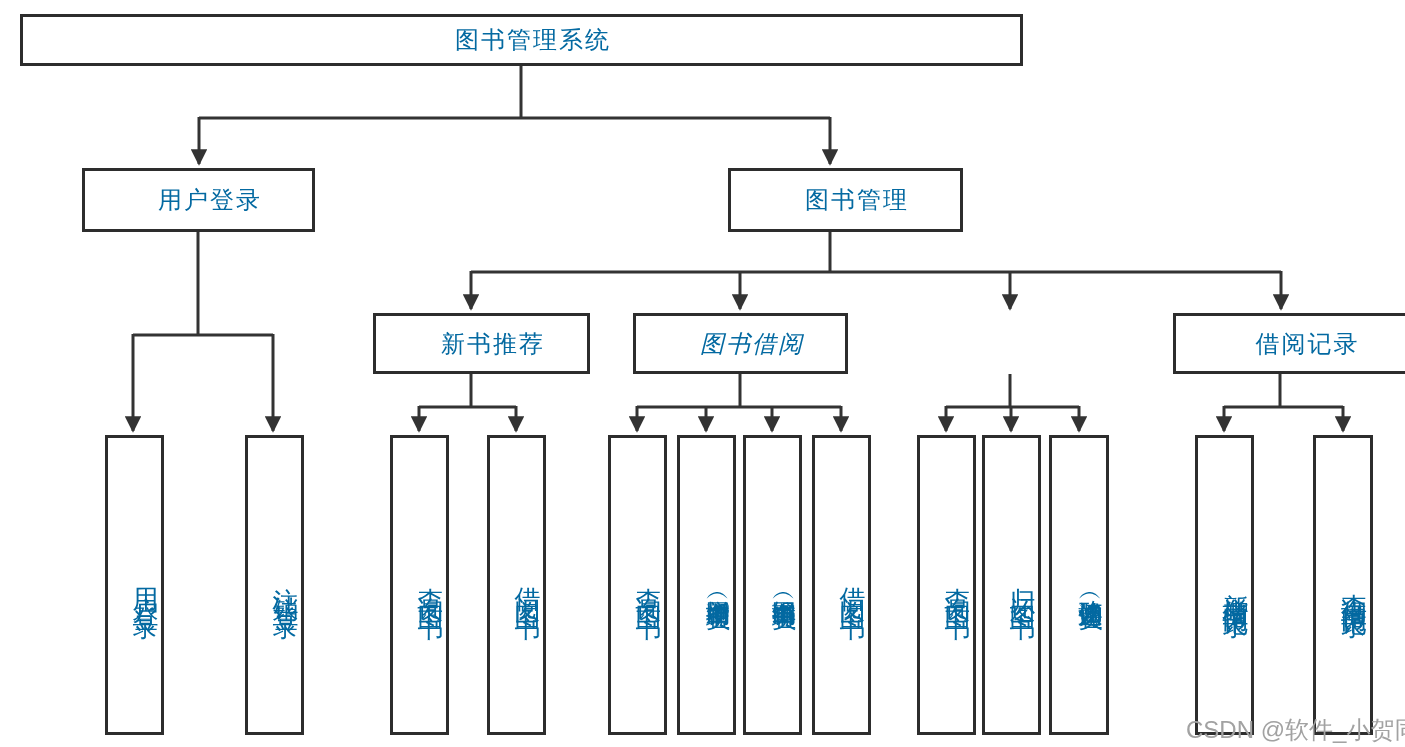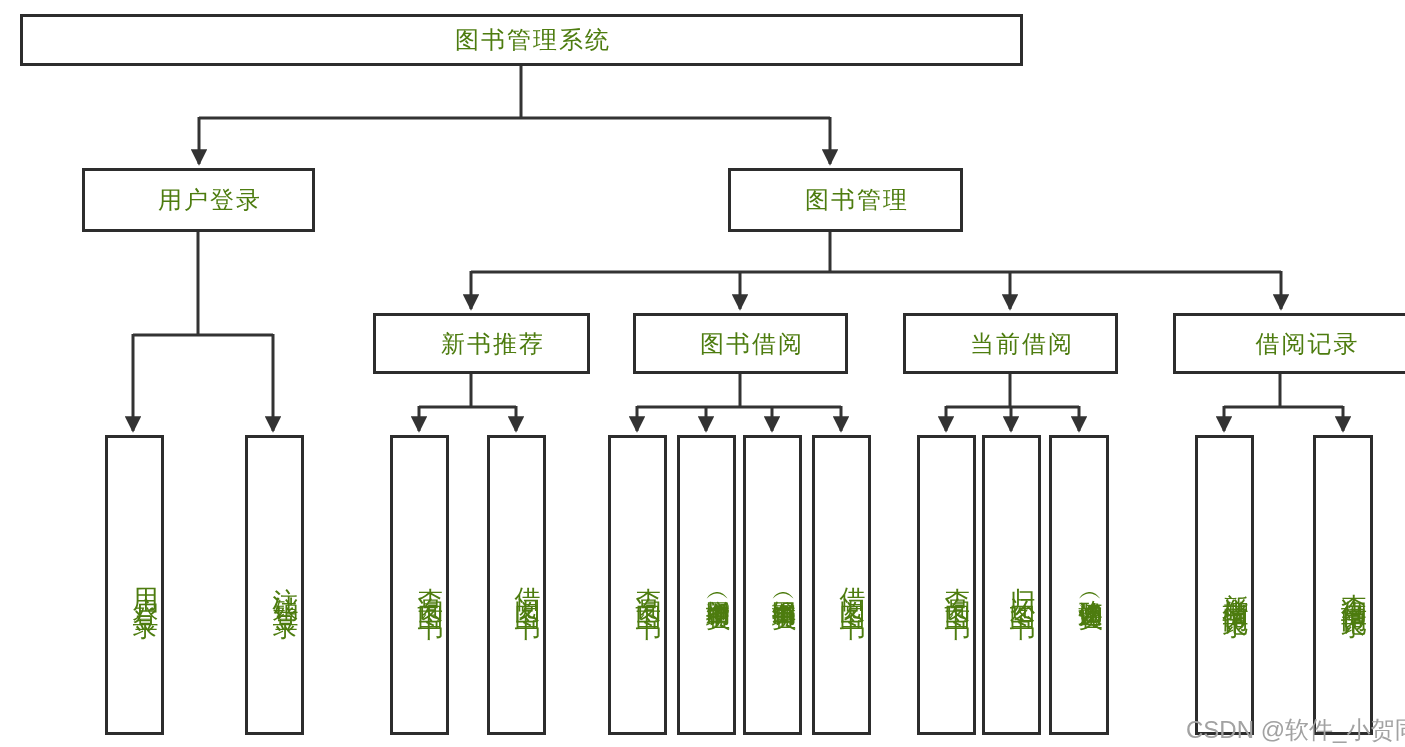--- a/index.html
+++ b/index.html
@@ -23,21 +23,21 @@
     pointer-events: none;
   }
   .node {
     position: absolute;
     box-sizing: border-box;
     border: 3px solid #2d2d2d;
     background: #ffffff;
     display: flex;
     align-items: center;
     justify-content: center;
-    color: #4d7c0f;
+    color: #0369a1;
     padding-left: 23px;
   }
   .node.h-label span {
     font-size: 24px;
     letter-spacing: 2px;
     white-space: nowrap;
   }
   .node.leaf span {
     writing-mode: vertical-rl;
     text-orientation: mixed;
@@ -47,21 +47,21 @@
   }
   .node.leaf span.len4 { letter-spacing: 9px; }
   .node.leaf span.len6 { letter-spacing: 4px; }
   .node.leaf span.len10 { letter-spacing: 1px; font-size: 24px; }
 
   
   .n-root        { left: 20px;   top: 14px;  width: 1003px; height: 52px; }
   .n-user-login  { left: 82px;   top: 168px; width: 233px;  height: 64px; }
   .n-book-mgmt   { left: 728px;  top: 168px; width: 235px;  height: 64px; }
   .n-new-book    { left: 373px;  top: 313px; width: 217px;  height: 61px; }
-  .n-book-borrow { left: 633px;  top: 313px; width: 215px;  height: 61px; }
+  .n-book-borrow { left: 633px;  top: 313px; width: 215px;  height: 61px; font-style: italic; }
   .n-current     { left: 903px;  top: 313px; width: 215px;  height: 61px; }
   .n-records     { left: 1173px; top: 313px; width: 246px;  height: 61px; }
 
   .leaf { top: 435px; width: 59px; height: 300px; }
   .l-1  { left: 105px; }
   .l-2  { left: 245px; }
   .l-3  { left: 390px; }
   .l-4  { left: 487px; }
   .l-5  { left: 608px; }
   .l-6  { left: 677px; }
@@ -149,23 +149,20 @@
   <div class="node h-label n-book-mgmt">
     <span>图书管理</span>
   </div>
 
   <div class="node h-label n-new-book">
     <span>新书推荐</span>
   </div>
   <div class="node h-label n-book-borrow">
     <span>图书借阅</span>
   </div>
-  <div class="node h-label n-current">
-    <span>当前借阅</span>
-  </div>
   <div class="node h-label n-records">
     <span>借阅记录</span>
   </div>
 
   <div class="node leaf l-1">
     <span class="len4">用户登录</span>
   </div>
   <div class="node leaf l-2">
     <span class="len4">注销登录</span>
   </div>

